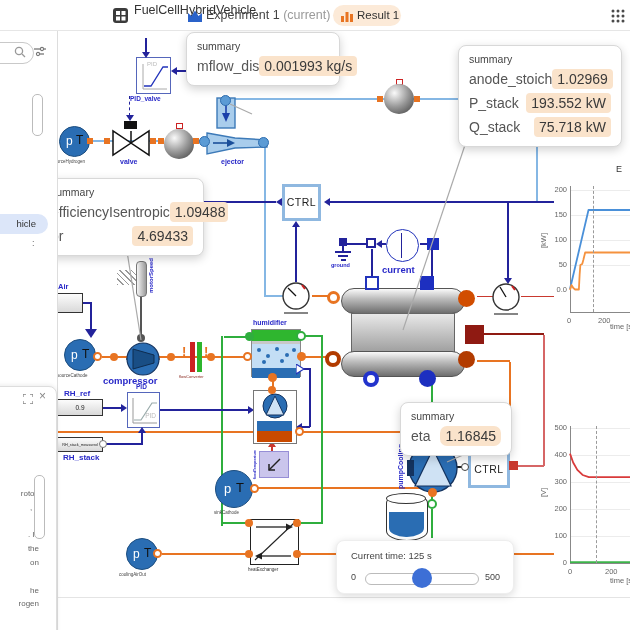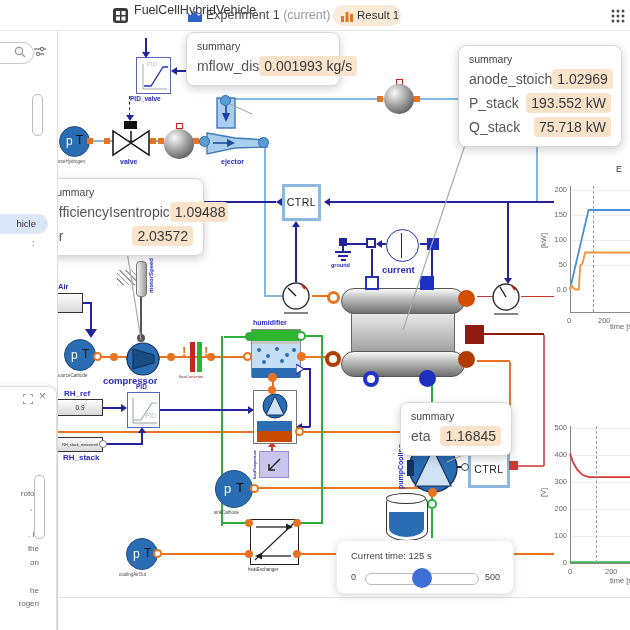--- a/index.html
+++ b/index.html
@@ -465,29 +465,29 @@
 </div>
 
 <div class="popup" style="left:40px;top:178px;width:164px;">
   <div class="t">summary</div>
   <div class="prow">
       <span>efficiencyIsentropic</span>
       <span class="pill" style="min-width:48px;">1.09488</span>
     </div>
   <div class="prow">
       <span>pr</span>
-      <span class="pill" style="min-width:48px;">2.03572</span>
+      <span class="pill" style="min-width:48px;">4.69433</span>
     </div>
 </div>
 
 <div class="popup" style="left:400px;top:402px;width:112px;">
   <div class="t">summary</div>
   <div class="prow">
       <span>eta</span>
-      <span class="pill" style="min-width:44px;">1.16845</span>
+      <span class="pill" style="min-width:44px;border-radius:7px;">1.16845</span>
     </div>
 </div>
 
 <div class="slider-card">
   <div style="position:absolute;left:14px;top:9px;font-size:9.5px;color:#444;">Current time: 125 s</div>
   <div style="position:absolute;left:14px;top:31px;font-size:9px;color:#444;">0</div>
   <div class="track">
     <div class="thumb"></div>
   </div>
   <div style="position:absolute;left:148px;top:31px;font-size:9px;color:#444;">500</div>

